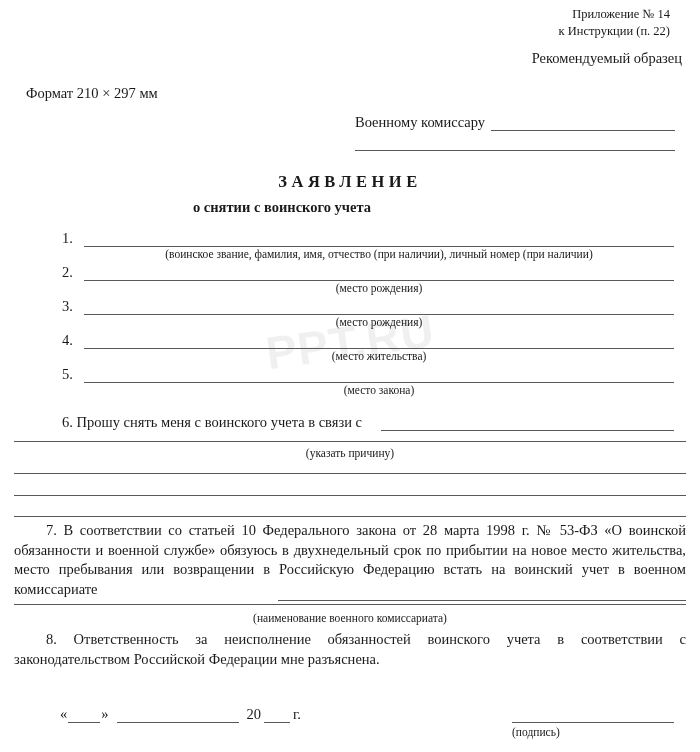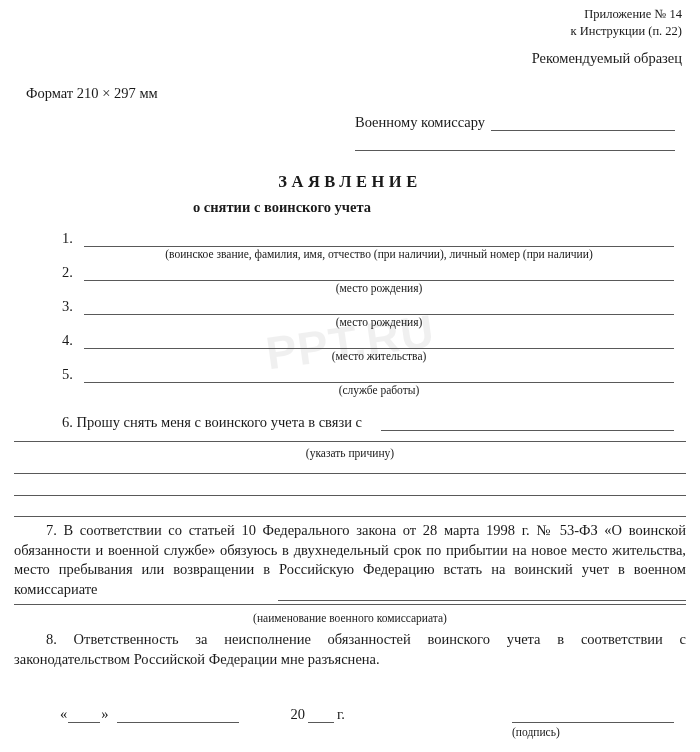--- a/index.html
+++ b/index.html
@@ -32,21 +32,21 @@
     opacity: 0.055;
     transform: rotate(-8deg);
     line-height: 38px;
     user-select: none;
     pointer-events: none;
   }
 
   
   .appendix {
     position: absolute;
-    right: 18px;
+    right: 30px;
     top: 6px;
     text-align: right;
     font-size: 12.5px;
     line-height: 17px;
   }
   .sample {
     position: absolute;
     right: 18px;
     top: 50px;
     font-size: 14.5px;
@@ -221,21 +221,21 @@
     border-bottom: 1px solid #595959;
     height: 0;
     margin: 0 1px;
   }
   .blank-md {
     width: 122px;
     border-bottom: 1px solid #595959;
     height: 0;
     margin: 0 6px 0 8px;
   }
-  .year { line-height: 17px; padding-left: 2px; margin-left: 44px; }
+  .year { line-height: 17px; padding-left: 2px; }
   .blank-xs {
     width: 26px;
     border-bottom: 1px solid #595959;
     height: 0;
     margin: 0 3px;
   }
   .gyear { line-height: 17px; }
 
   .sign-line {
     position: absolute;
@@ -312,21 +312,21 @@
         <span class="rule"></span>
       </div>
       <div class="field-caption">(место жительства)</div>
     </div>
 
     <div class="field">
       <div class="field-row">
         <span class="field-num">5.</span>
         <span class="rule"></span>
       </div>
-      <div class="field-caption">(службе работы)</div>
+      <div class="field-caption">(место закона)</div>
     </div>
 
   </div>
 
   <div class="item6">
     <div class="item6-row">
       <span class="item6-label">6. Прошу снять меня с воинского учета в связи с</span>
       <span class="rule"></span>
     </div>
   </div>

